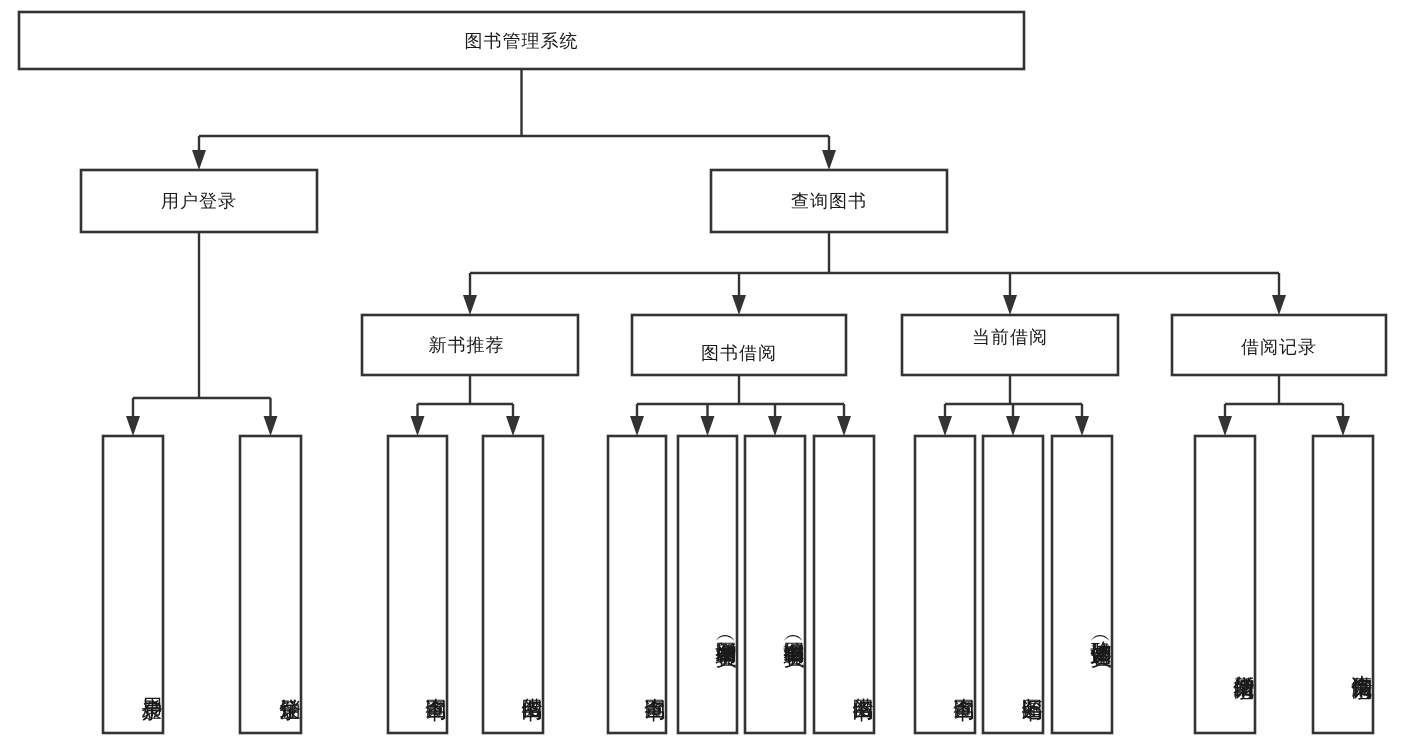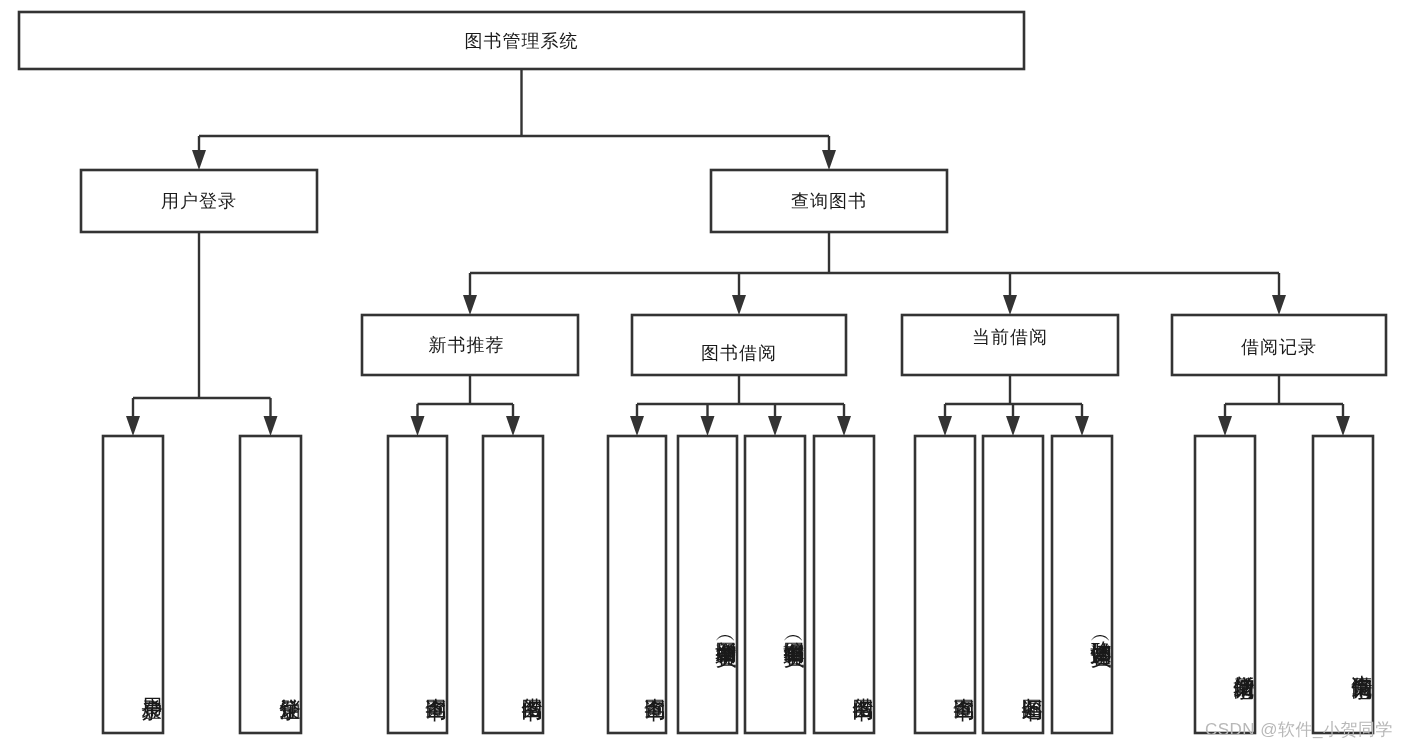--- a/index.html
+++ b/index.html
@@ -174,14 +174,13 @@
       <div class="vlabel-wrap" style="left: 678px; top: 442px; width: 59px; height: 285px; padding-top: 43.5px;">新增图书（管理员）</div>
       <div class="vlabel-wrap" style="left: 745px; top: 442px; width: 60px; height: 285px; padding-top: 43.5px;">编辑图书（管理员）</div>
       <div class="vlabel-wrap" style="left: 814px; top: 442px; width: 60px; height: 285px; padding-top: 98.5px;">借阅图书</div>
       <div class="vlabel-wrap" style="left: 915px; top: 442px; width: 60px; height: 285px; padding-top: 98.5px;">查询图书</div>
       <div class="vlabel-wrap" style="left: 983px; top: 442px; width: 60px; height: 285px; padding-top: 98.5px;">归还图书</div>
       <div class="vlabel-wrap" style="left: 1052px; top: 442px; width: 60px; height: 285px; padding-top: 43.5px;">确认归还（管理员）</div>
       <div class="vlabel-wrap" style="left: 1195px; top: 442px; width: 60px; height: 285px; padding-top: 76.5px;">新增借阅记录</div>
       <div class="vlabel-wrap" style="left: 1313px; top: 442px; width: 60px; height: 285px; padding-top: 76.5px;">查询借阅记录</div>
     </div>
 
-  <div class="watermark">CSDN @软件_小贺同学</div>
 </div>
 
 </body></html>

